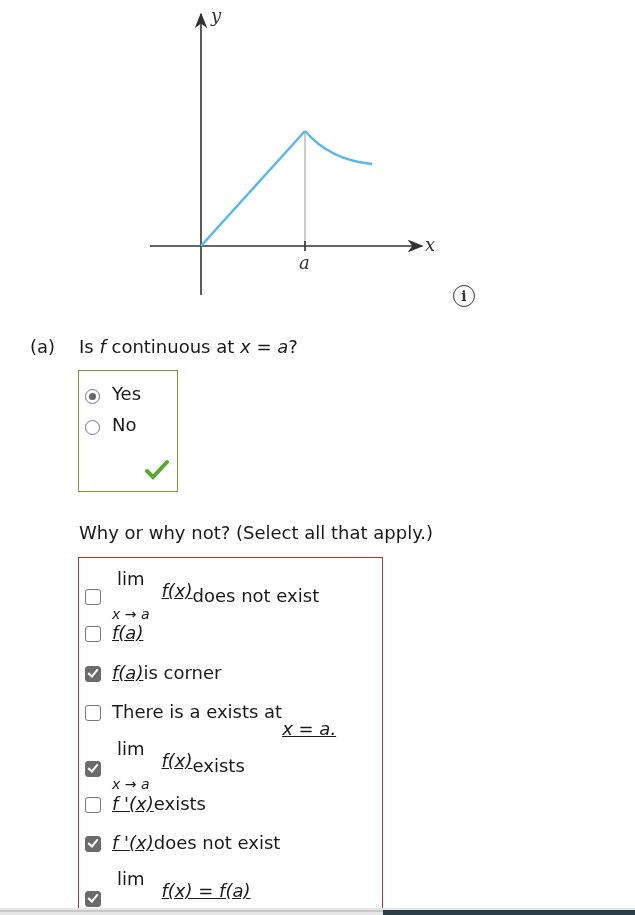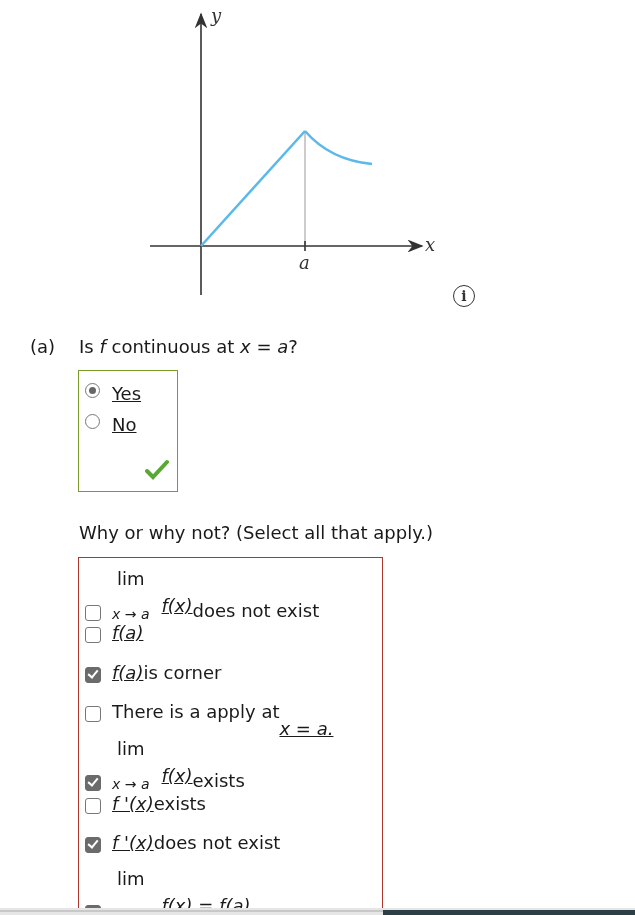--- a/index.html
+++ b/index.html
@@ -8,28 +8,28 @@
   .graph { position:absolute; left:0; top:0; width:635px; height:320px; }
   .graph svg { position:absolute; left:0; top:0; }
   .axis-label { font-family:"DejaVu Serif","Liberation Serif",serif; font-style:italic; font-size:18px; fill:#333; }
   .info-icon { position:absolute; left:453px; top:285px; width:20px; height:20px; border:1.5px solid #333;
                border-radius:50%; font-family:"DejaVu Serif",serif; font-weight:bold; font-size:14px;
                text-align:center; line-height:20px; color:#333; cursor:pointer; }
   .q-label { position:absolute; left:30px; top:336px; font-size:18px; }
   .q-text { position:absolute; left:79px; top:336px; font-size:18px; }
   .ital { font-style:italic; }
   .radio-box { position:absolute; left:78px; top:370px; width:98px; height:120px; border:1px solid #7a9a2c; }
-  .radio-row { position:absolute; left:6px; display:flex; align-items:flex-start; font-size:18px;text-decoration:underline; }
+  .radio-row { position:absolute; left:6px; display:flex; align-items:flex-end; font-size:18px; }
   .radio { width:15px; height:15px; border-radius:50%; border:1.5px solid #777; background:#fff;
            box-sizing:border-box; position:relative; margin-right:12px; }
   .radio.on::after { content:""; position:absolute; left:2.5px; top:2.5px; width:7px; height:7px; border-radius:50%; background:#666; }
   .check-mark { position:absolute; left:66px; top:88px; }
   .why { position:absolute; left:79px; top:522px; font-size:18px; }
   .cb-box { position:absolute; left:78px; top:557px; width:303px; height:360px; border:1px solid #b0352a; border-bottom:none; }
-  .opt { position:absolute; left:6px; display:flex; align-items:flex-end; font-size:18px; white-space:nowrap; }
+  .opt { position:absolute; left:6px; display:flex; align-items:center; font-size:18px; white-space:nowrap; }
   .cb { width:16px; height:16px; border:1.5px solid #777; border-radius:3px; box-sizing:border-box;
         background:#fff; margin-right:11px; margin-top:3px; position:relative; flex:none; }
   .cb.on { background:#6b6b6b; border-color:#6b6b6b; }
   .cb.on::after { content:""; position:absolute; left:4px; top:0px; width:4px; height:8px;
                   border:solid #fff; border-width:0 2px 2px 0; transform:rotate(40deg); }
   .lim { display:inline-flex; flex-direction:column; align-items:center; margin-right:12px; line-height:1; }
   .lim .l1 { font-size:18px; }
   .lim .l2 { font-size:14px; font-style:italic; margin-top:19px; }
   .expr { font-style:italic;text-decoration:underline; }
   .up { position:relative; top:-5px; }
@@ -93,21 +93,21 @@
     <span class="cb"></span>
     <span class="expr">f(a)</span>
   </div>
   <div class="opt" style="top:104px">
     <span class="cb on"></span>
     <span class="expr">f(a)</span>
       <span> is corner</span>
   </div>
   <div class="opt" style="top:143px">
     <span class="cb"></span>
-    <span>There is a apply at </span>
+    <span>There is a exists at </span>
       <span class="expr" style="position:relative;top:17px">x = a.</span>
   </div>
   <div class="opt" style="top:182px">
     <span class="cb on" style="margin-top:7px"></span>
     <span class="lim">
         <span class="l1">lim</span>
         <span class="l2">x → a</span>
       </span>
     <span class="expr up">f(x)</span>
       <span> exists</span>

